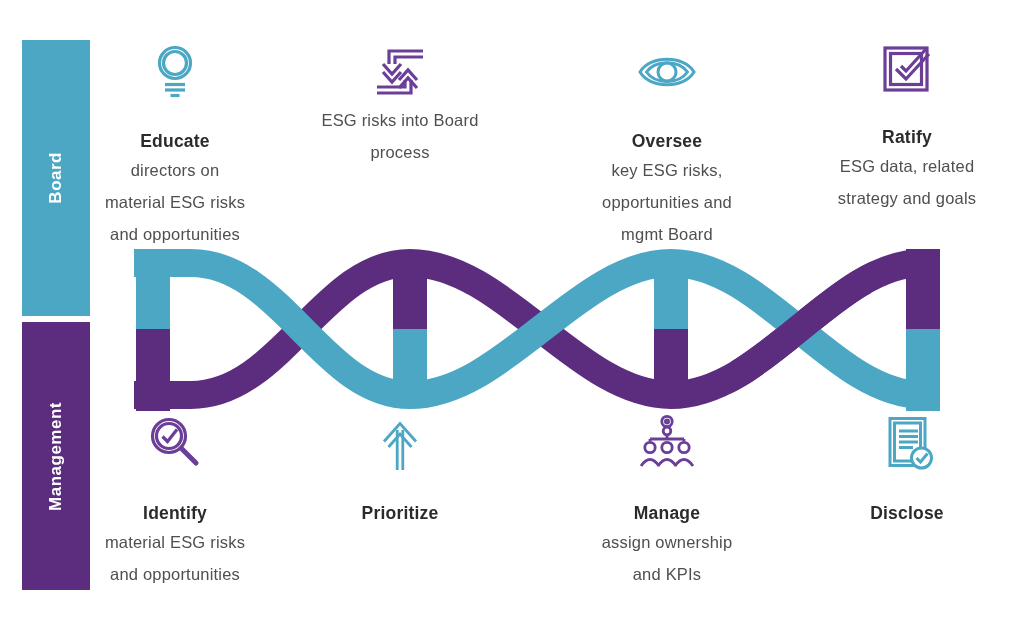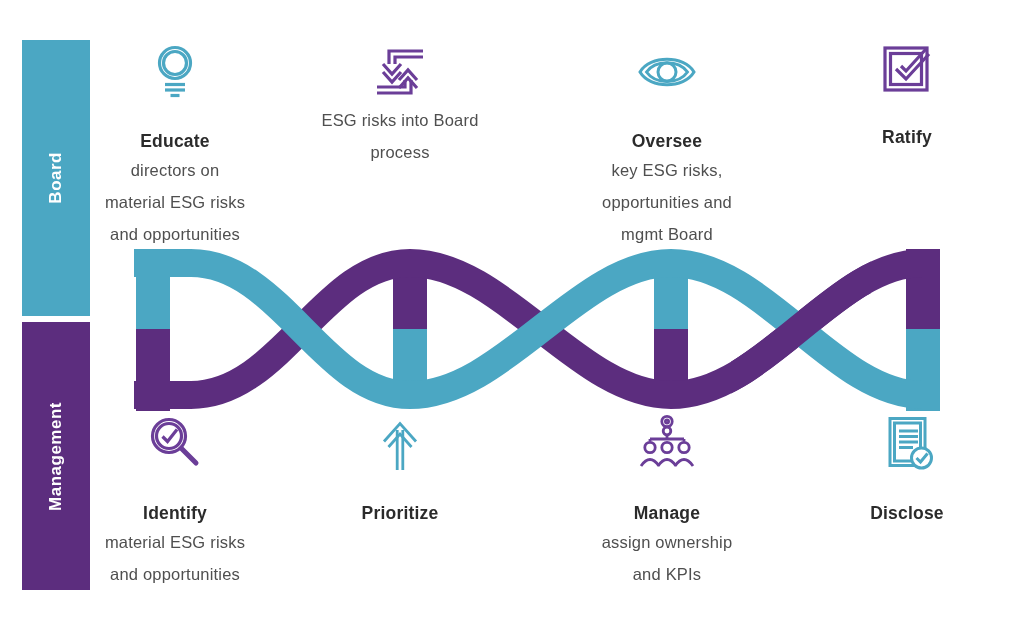--- a/index.html
+++ b/index.html
@@ -136,20 +136,22 @@
       <svg width="60" height="60" viewBox="0 0 60 60">
         <g class="sk sk-ipurple" stroke-width="3.2">
           <rect x="8" y="10" width="42" height="42"></rect>
           <rect x="13.5" y="15.5" width="31" height="31"></rect>
           <path d="M 19 31 L 29 41 L 52 16"></path>
           <path d="M 24 28 L 29 33 L 49 11"></path>
         </g>
       </svg>
     </div>
     <div class="step-title">Ratify</div>
+    <div class="step-desc">ESG data, related
+strategy and goals</div>
   </div>
 
   <div class="step" style="left:65px;top:412px">
     <div class="icon">
       <svg width="60" height="60" viewBox="0 0 60 60">
         <g class="sk sk-ipurple" stroke-width="3.2">
           <circle cx="24" cy="22" r="16.5"></circle>
           <circle cx="24" cy="22" r="12.5"></circle>
           <path d="M 17.5 22.5 L 22.5 27.5 L 32 15.5"></path>
           <path d="M 36.5 34.5 L 51 49" stroke-width="5" stroke-linecap="round"></path>

